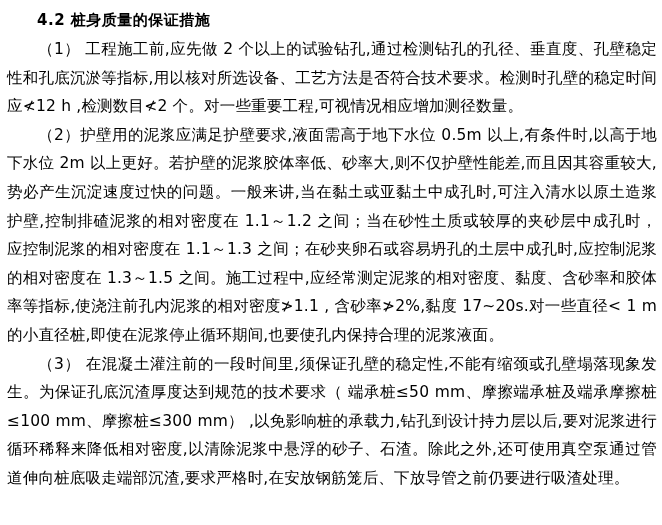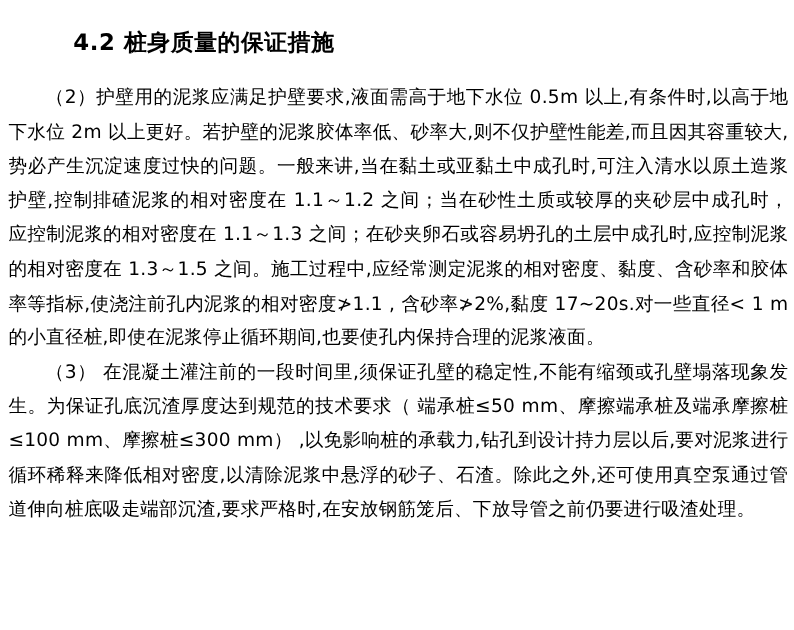--- a/index.html
+++ b/index.html
@@ -15,22 +15,22 @@
   .page {
     box-sizing: border-box;
     width: 662px;
     height: 525px;
     padding: 5px 5px 0 7px;
     font-family: "DejaVu Sans", sans-serif;
     color: #000000;
     background: #ffffff;
   }
   .doc-heading {
-    margin: 16px;
-    font-size: 19px;
+    margin: 0;
+    font-size: 15px;
     font-weight: bold;
     line-height: 30px;
     text-indent: 2em;
     white-space: nowrap;
     letter-spacing: 0.5px;
   }
   .doc-paragraph {
     margin: 0;
     font-size: 15.5px;
     line-height: 28.6px;
@@ -38,15 +38,16 @@
     text-justify: inter-ideograph;
     text-indent: 2em;
     letter-spacing: 0.2px;
   }
 </style>
 </head>
 <body>
 
 <div class="page">
   <h1 class="doc-heading">4.2 桩身质量的保证措施</h1>
+  <p class="doc-paragraph">（1） 工程施工前,应先做 2 个以上的试验钻孔,通过检测钻孔的孔径、垂直度、孔壁稳定性和孔底沉淤等指标,用以核对所选设备、工艺方法是否符合技术要求。检测时孔壁的稳定时间应≮12 h ,检测数目≮2 个。对一些重要工程,可视情况相应增加测径数量。</p>
   <p class="doc-paragraph">（2）护壁用的泥浆应满足护壁要求,液面需高于地下水位 0.5m 以上,有条件时,以高于地下水位 2m 以上更好。若护壁的泥浆胶体率低、砂率大,则不仅护壁性能差,而且因其容重较大,势必产生沉淀速度过快的问题。一般来讲,当在黏土或亚黏土中成孔时,可注入清水以原土造浆护壁,控制排碴泥浆的相对密度在 1.1～1.2 之间；当在砂性土质或较厚的夹砂层中成孔时， 应控制泥浆的相对密度在 1.1～1.3 之间；在砂夹卵石或容易坍孔的土层中成孔时,应控制泥浆的相对密度在 1.3～1.5 之间。施工过程中,应经常测定泥浆的相对密度、黏度、含砂率和胶体率等指标,使浇注前孔内泥浆的相对密度≯1.1 , 含砂率≯2%,黏度 17~20s.对一些直径&lt; 1 m 的小直径桩,即使在泥浆停止循环期间,也要使孔内保持合理的泥浆液面。</p>
   <p class="doc-paragraph">（3） 在混凝土灌注前的一段时间里,须保证孔壁的稳定性,不能有缩颈或孔壁塌落现象发生。为保证孔底沉渣厚度达到规范的技术要求（ 端承桩≤50 mm、摩擦端承桩及端承摩擦桩≤100 mm、摩擦桩≤300 mm） ,以免影响桩的承载力,钻孔到设计持力层以后,要对泥浆进行循环稀释来降低相对密度,以清除泥浆中悬浮的砂子、石渣。除此之外,还可使用真空泵通过管道伸向桩底吸走端部沉渣,要求严格时,在安放钢筋笼后、下放导管之前仍要进行吸渣处理。</p>
 </div>
 
 </body></html>

